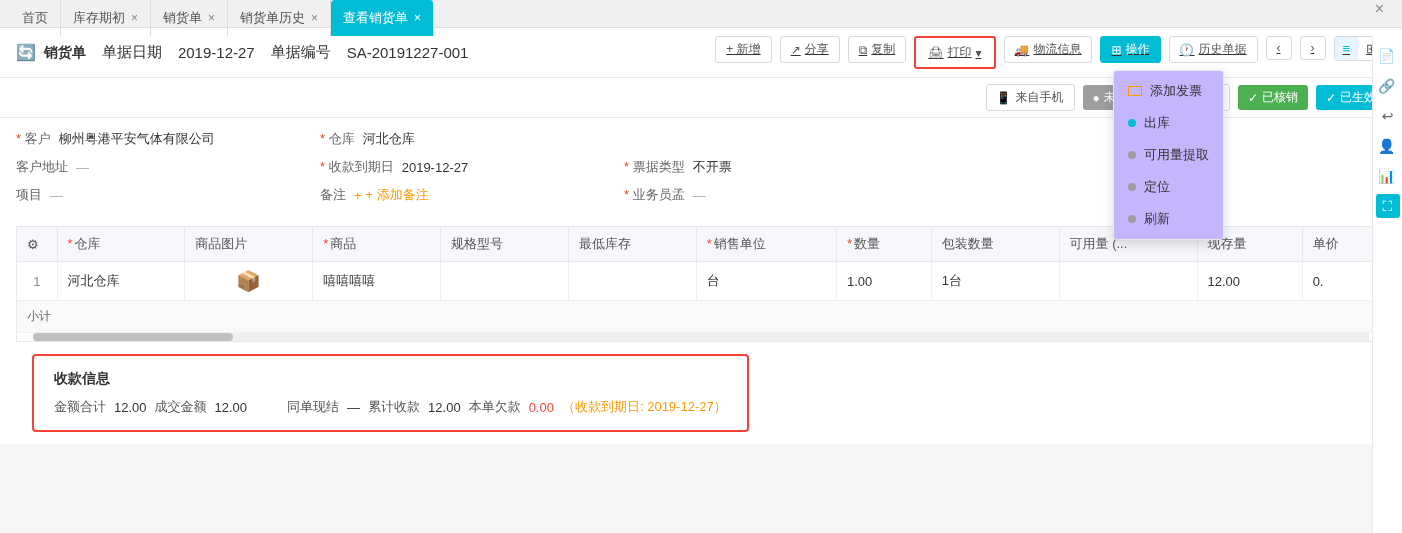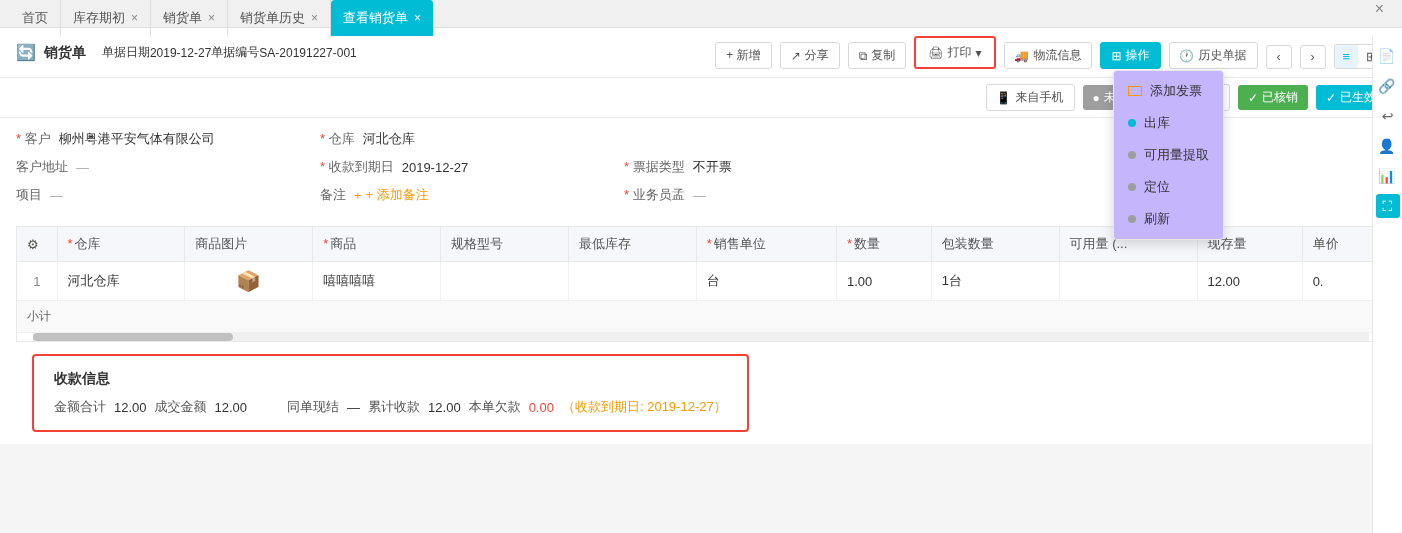--- a/index.html
+++ b/index.html
@@ -28,23 +28,23 @@
     
     .main-content { background: #fff; }
 
     
     .doc-header {
       display: flex; align-items: center; padding: 8px 16px; border-bottom: 1px solid #e8e8e8;
       background: #fff;
     }
     .doc-title { display: flex; align-items: center; gap: 8px; color: #333; font-size: 14px; font-weight: bold; }
     .doc-icon { color: #00bcd4; font-size: 16px; }
-    .doc-meta { display: flex; align-items: center; gap: 0; margin-left: 16px; font-size: 12px; color: #555; }
+    .doc-meta { display: flex; align-items: center; gap: 16px; margin-left: 16px; font-size: 15px; color: #555; }
     .doc-meta span { color: #333; }
-    .doc-actions { margin-left: auto; display: flex; align-items: flex-end; gap: 8px; }
+    .doc-actions { margin-left: auto; display: flex; align-items: flex-start; gap: 8px; text-decoration: underline; }
     .btn-action {
       display: inline-flex; align-items: center; gap: 4px; padding: 4px 10px;
       border: 1px solid #d9d9d9; border-radius: 3px; background: #fff; cursor: pointer;
       font-size: 12px; color: #555;
     }
     .btn-view-toggle { display: flex; border: 1px solid #d9d9d9; border-radius: 3px; overflow: hidden; }
     .btn-view-toggle span { padding: 4px 8px; cursor: pointer; background: #fff; color: #555; }
     .btn-view-toggle span.active { background: #e8f4fd; color: #00bcd4; }
 
     

